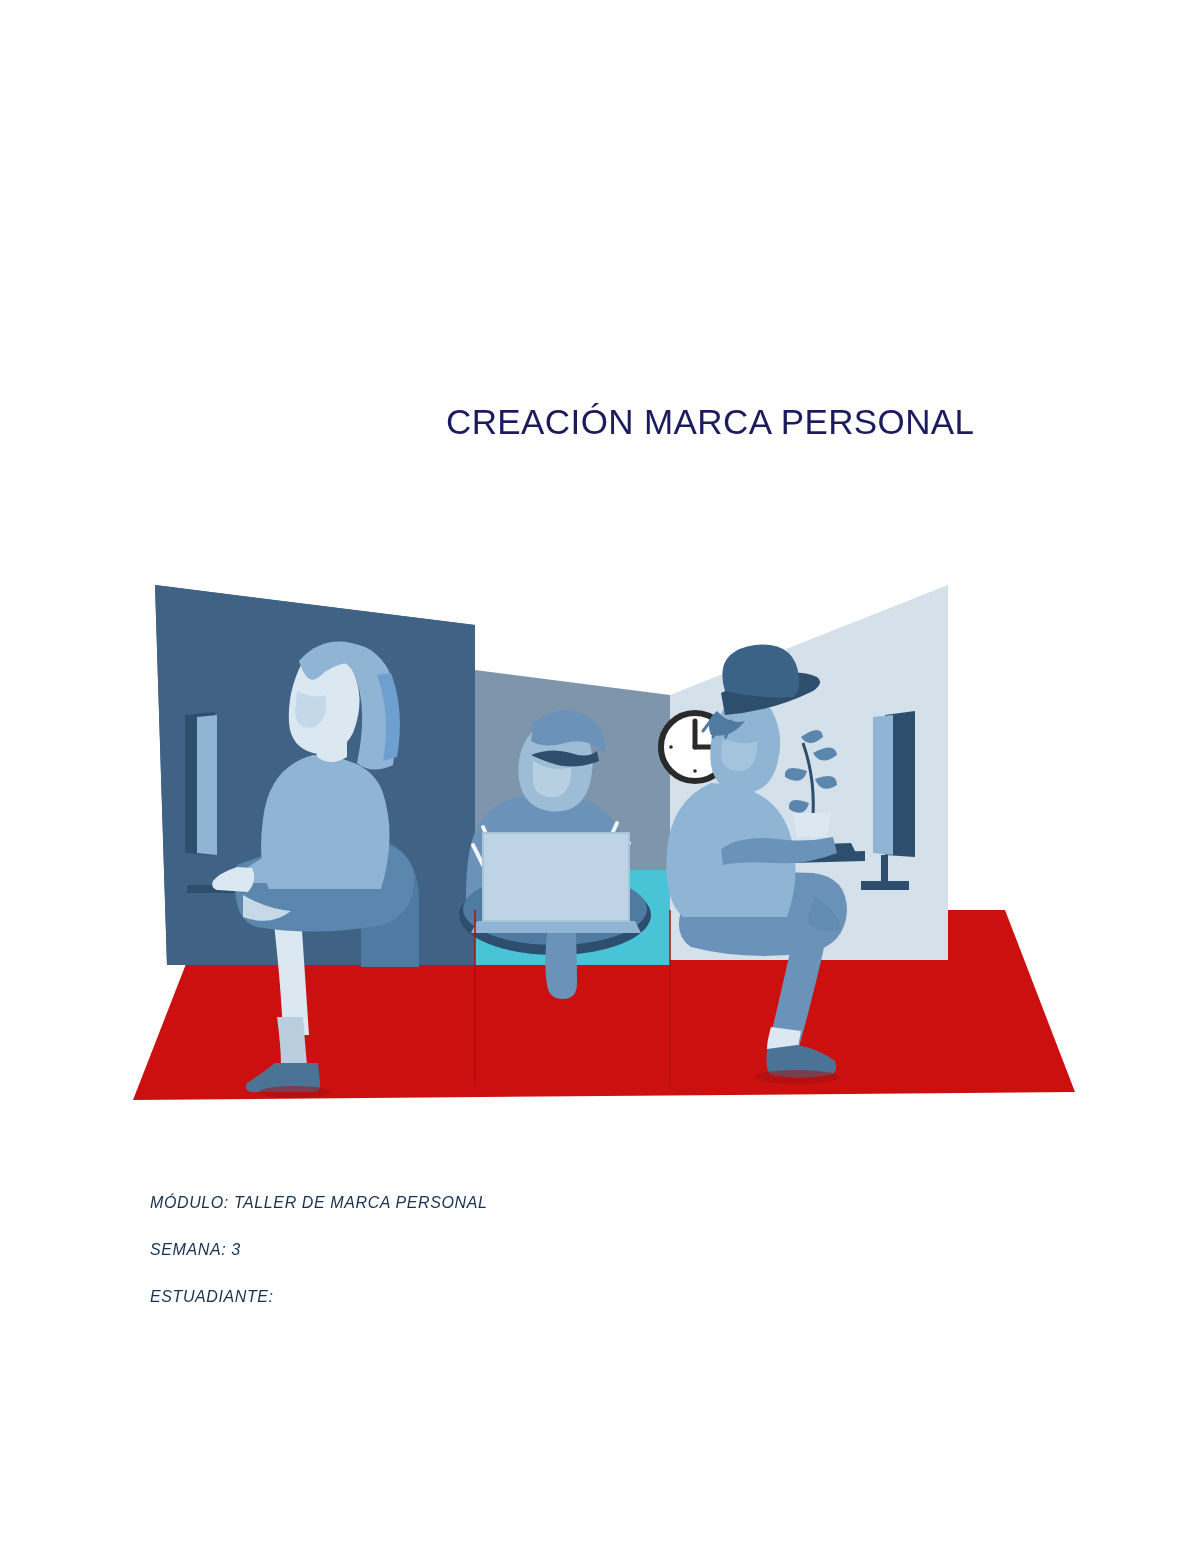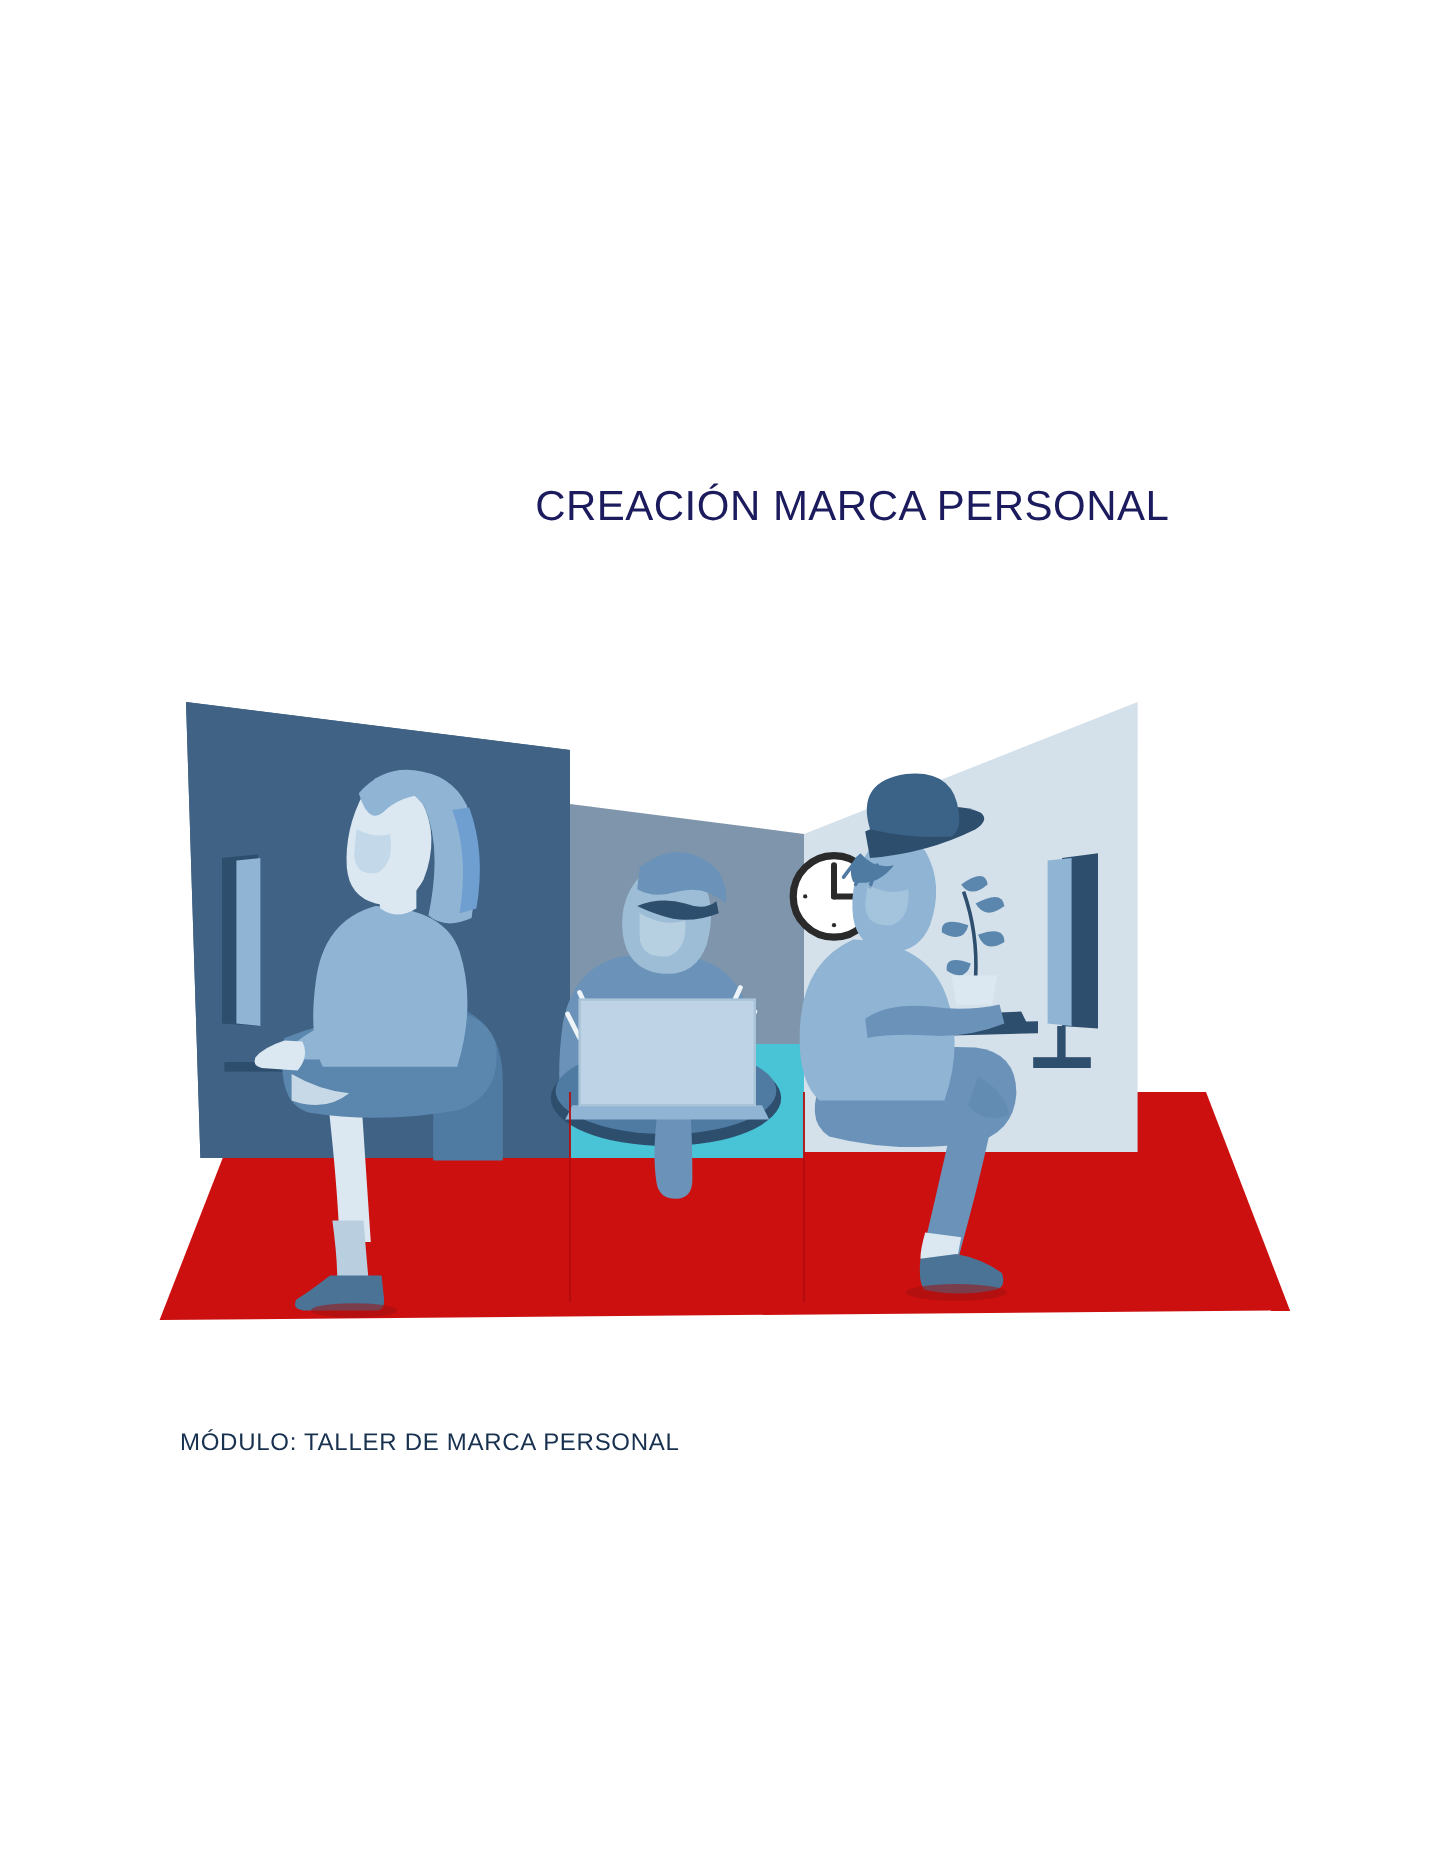--- a/index.html
+++ b/index.html
@@ -65,25 +65,26 @@
 
   
   .meta {
     position: absolute;
     left: 150px;
     top: 1179px;
     width: 900px;
   }
   .meta-line {
     color: #17314f;
-    font-size: 20px;
+    font-size: 16px;
     letter-spacing: 0.6px;
     line-height: 47px;
     white-space: nowrap;
     font-family: "Liberation Sans", sans-serif;
+    font-style: italic;
   }
 </style>
 </head>
 <body>
 
 <div class="page">
 
   <div class="header">
 
 
@@ -227,15 +228,17 @@
 
       <path d="M598 172 q18 10 34 4 q2 24 -14 30 q-22 2 -22 -18 z" fill="#b6d0e2" opacity="0.55"></path>
 
       <line x1="350" y1="345" x2="350" y2="520" stroke="#b30e0e" stroke-width="1.5"></line>
       <line x1="545" y1="345" x2="545" y2="520" stroke="#b30e0e" stroke-width="1.5"></line>
     </svg>
   </div>
 
   <div class="meta">
     <div class="meta-line">MÓDULO: TALLER DE MARCA PERSONAL</div>
+    <div class="meta-line">SEMANA: 3</div>
+    <div class="meta-line">ESTUADIANTE:</div>
   </div>
 
 </div>
 
 </body></html>

